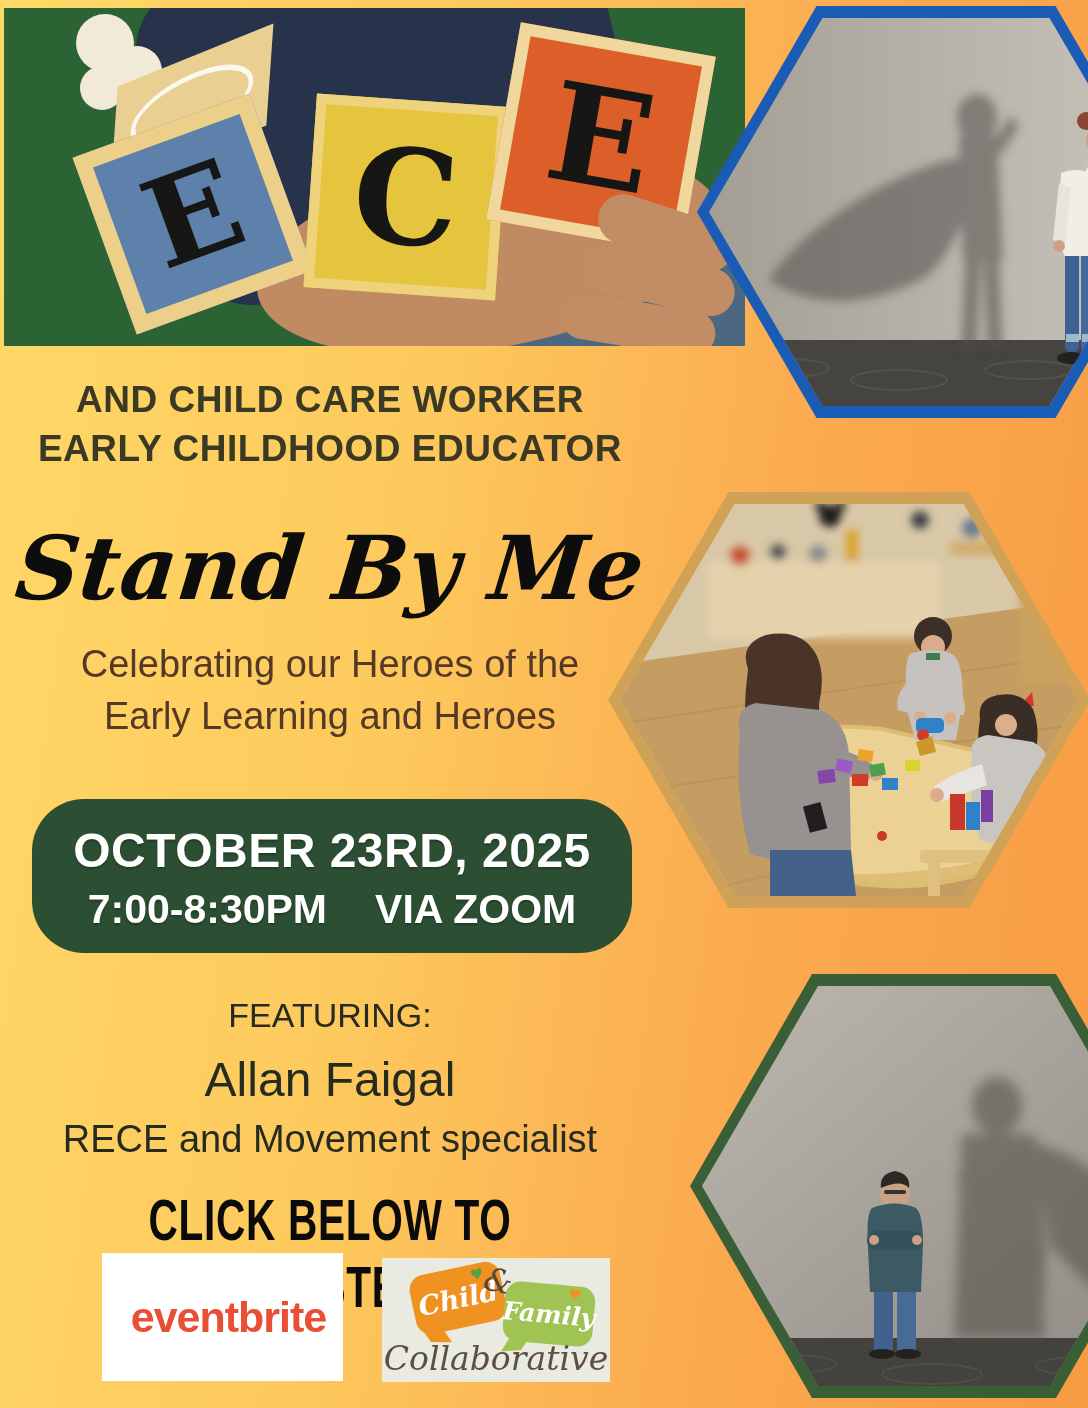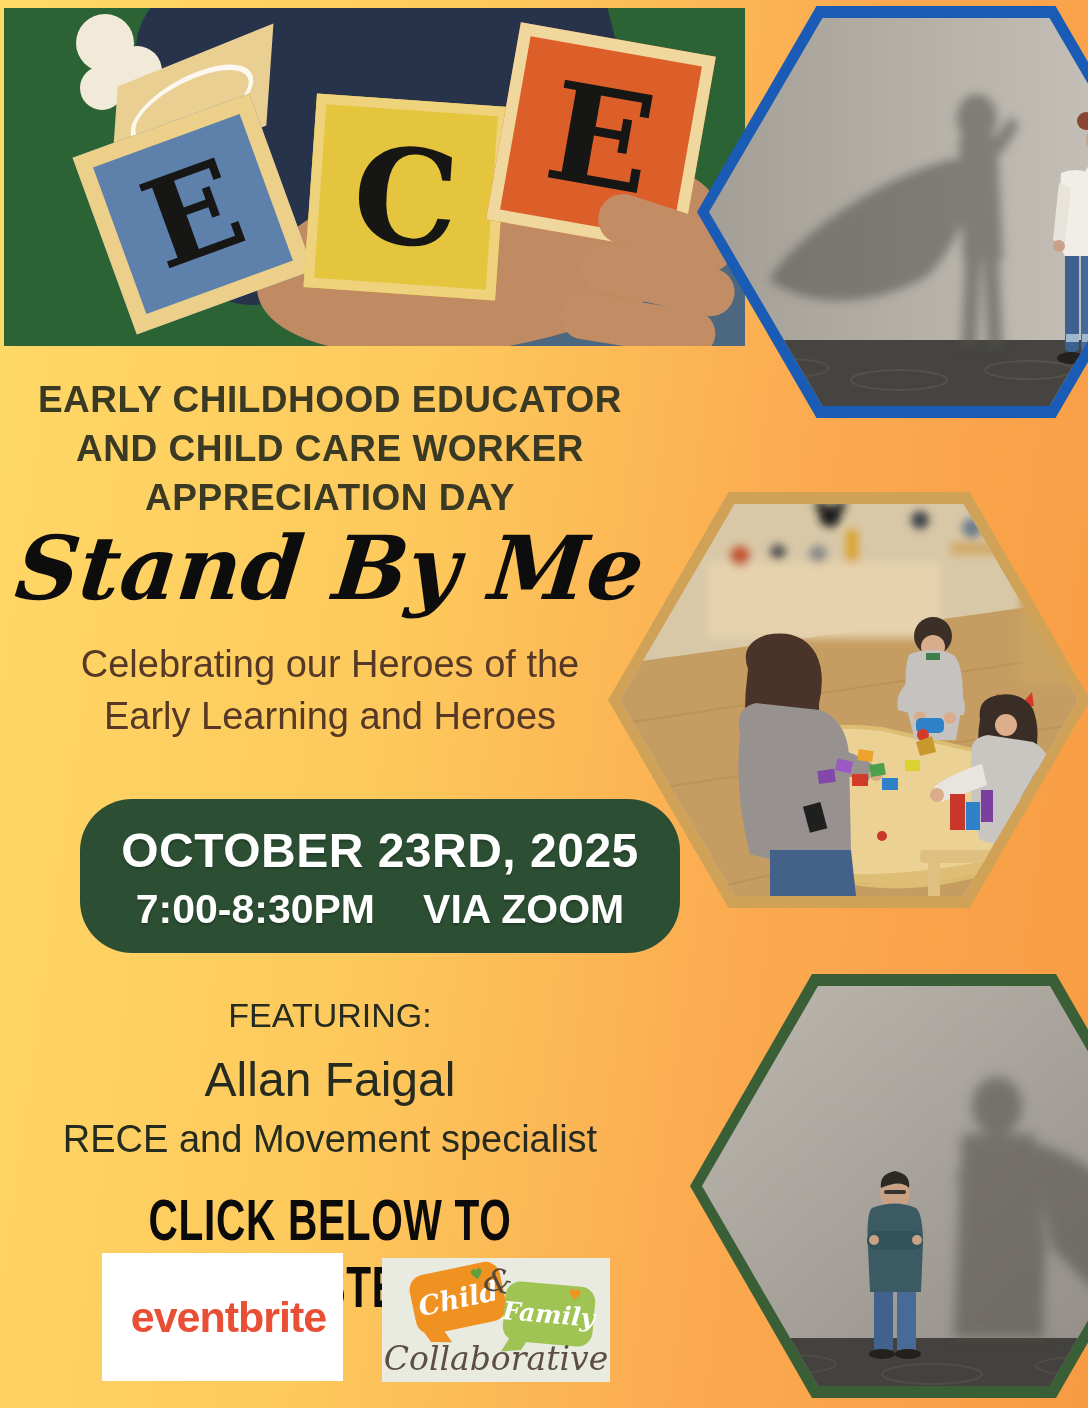--- a/index.html
+++ b/index.html
@@ -49,21 +49,21 @@
   
   .col { position:absolute; left:0; width:660px; text-align:center; }
   .heading { top:375px; font-weight:bold; font-size:37px; line-height:49px;
              letter-spacing:.5px; color:#3a3a24; }
   .script-title { top:516px; font-family:"DejaVu Serif", serif; font-style:italic;
                   font-weight:bold; font-size:88px; color:#0d0d0d; transform:skewX(-6deg); }
   .subtitle { top:638px; font-size:38px; line-height:52px; color:#553826; }
 
   .pill { position:absolute; left:32px; top:799px; width:600px; height:154px;
           background:#2c4f33; border-radius:52px; color:#ffffff; font-weight:bold;
-          text-align:center;margin-left:48px; }
+          text-align:center; }
   .pill .l1 { margin-top:24px; font-size:48px; letter-spacing:.5px;
               text-shadow:0 2px 2px rgba(0,0,0,.25); }
   .pill .l2 { margin-top:8px; font-size:41px; display:flex; justify-content:center;
               gap:48px; text-shadow:0 2px 2px rgba(0,0,0,.25); }
 
   .feat-label { top:996px;  font-size:34px; color:#262b20; }
   .feat-name  { top:1052px; font-size:48px; color:#262b20; }
   .feat-role  { top:1118px; font-size:38px; color:#262b20; }
 
   .register { top:1186px; }
@@ -120,23 +120,22 @@
     </div>
     <div class="block e3">
       <span>E</span>
     </div>
     <div class="finger f1"></div>
     <div class="finger f2"></div>
     <div class="finger f3"></div>
   </div>
 
   <div class="col heading">
+    <div>AND CHILD CARE WORKER</div>
     <div>EARLY CHILDHOOD EDUCATOR</div>
-    <div>AND CHILD CARE WORKER</div>
-    <div>APPRECIATION DAY</div>
   </div>
 
   <div class="col script-title">Stand By Me</div>
 
   <div class="col subtitle">
     <div>Celebrating our Heroes of the</div>
     <div>Early Learning and Heroes</div>
   </div>
 
   <div class="pill">

